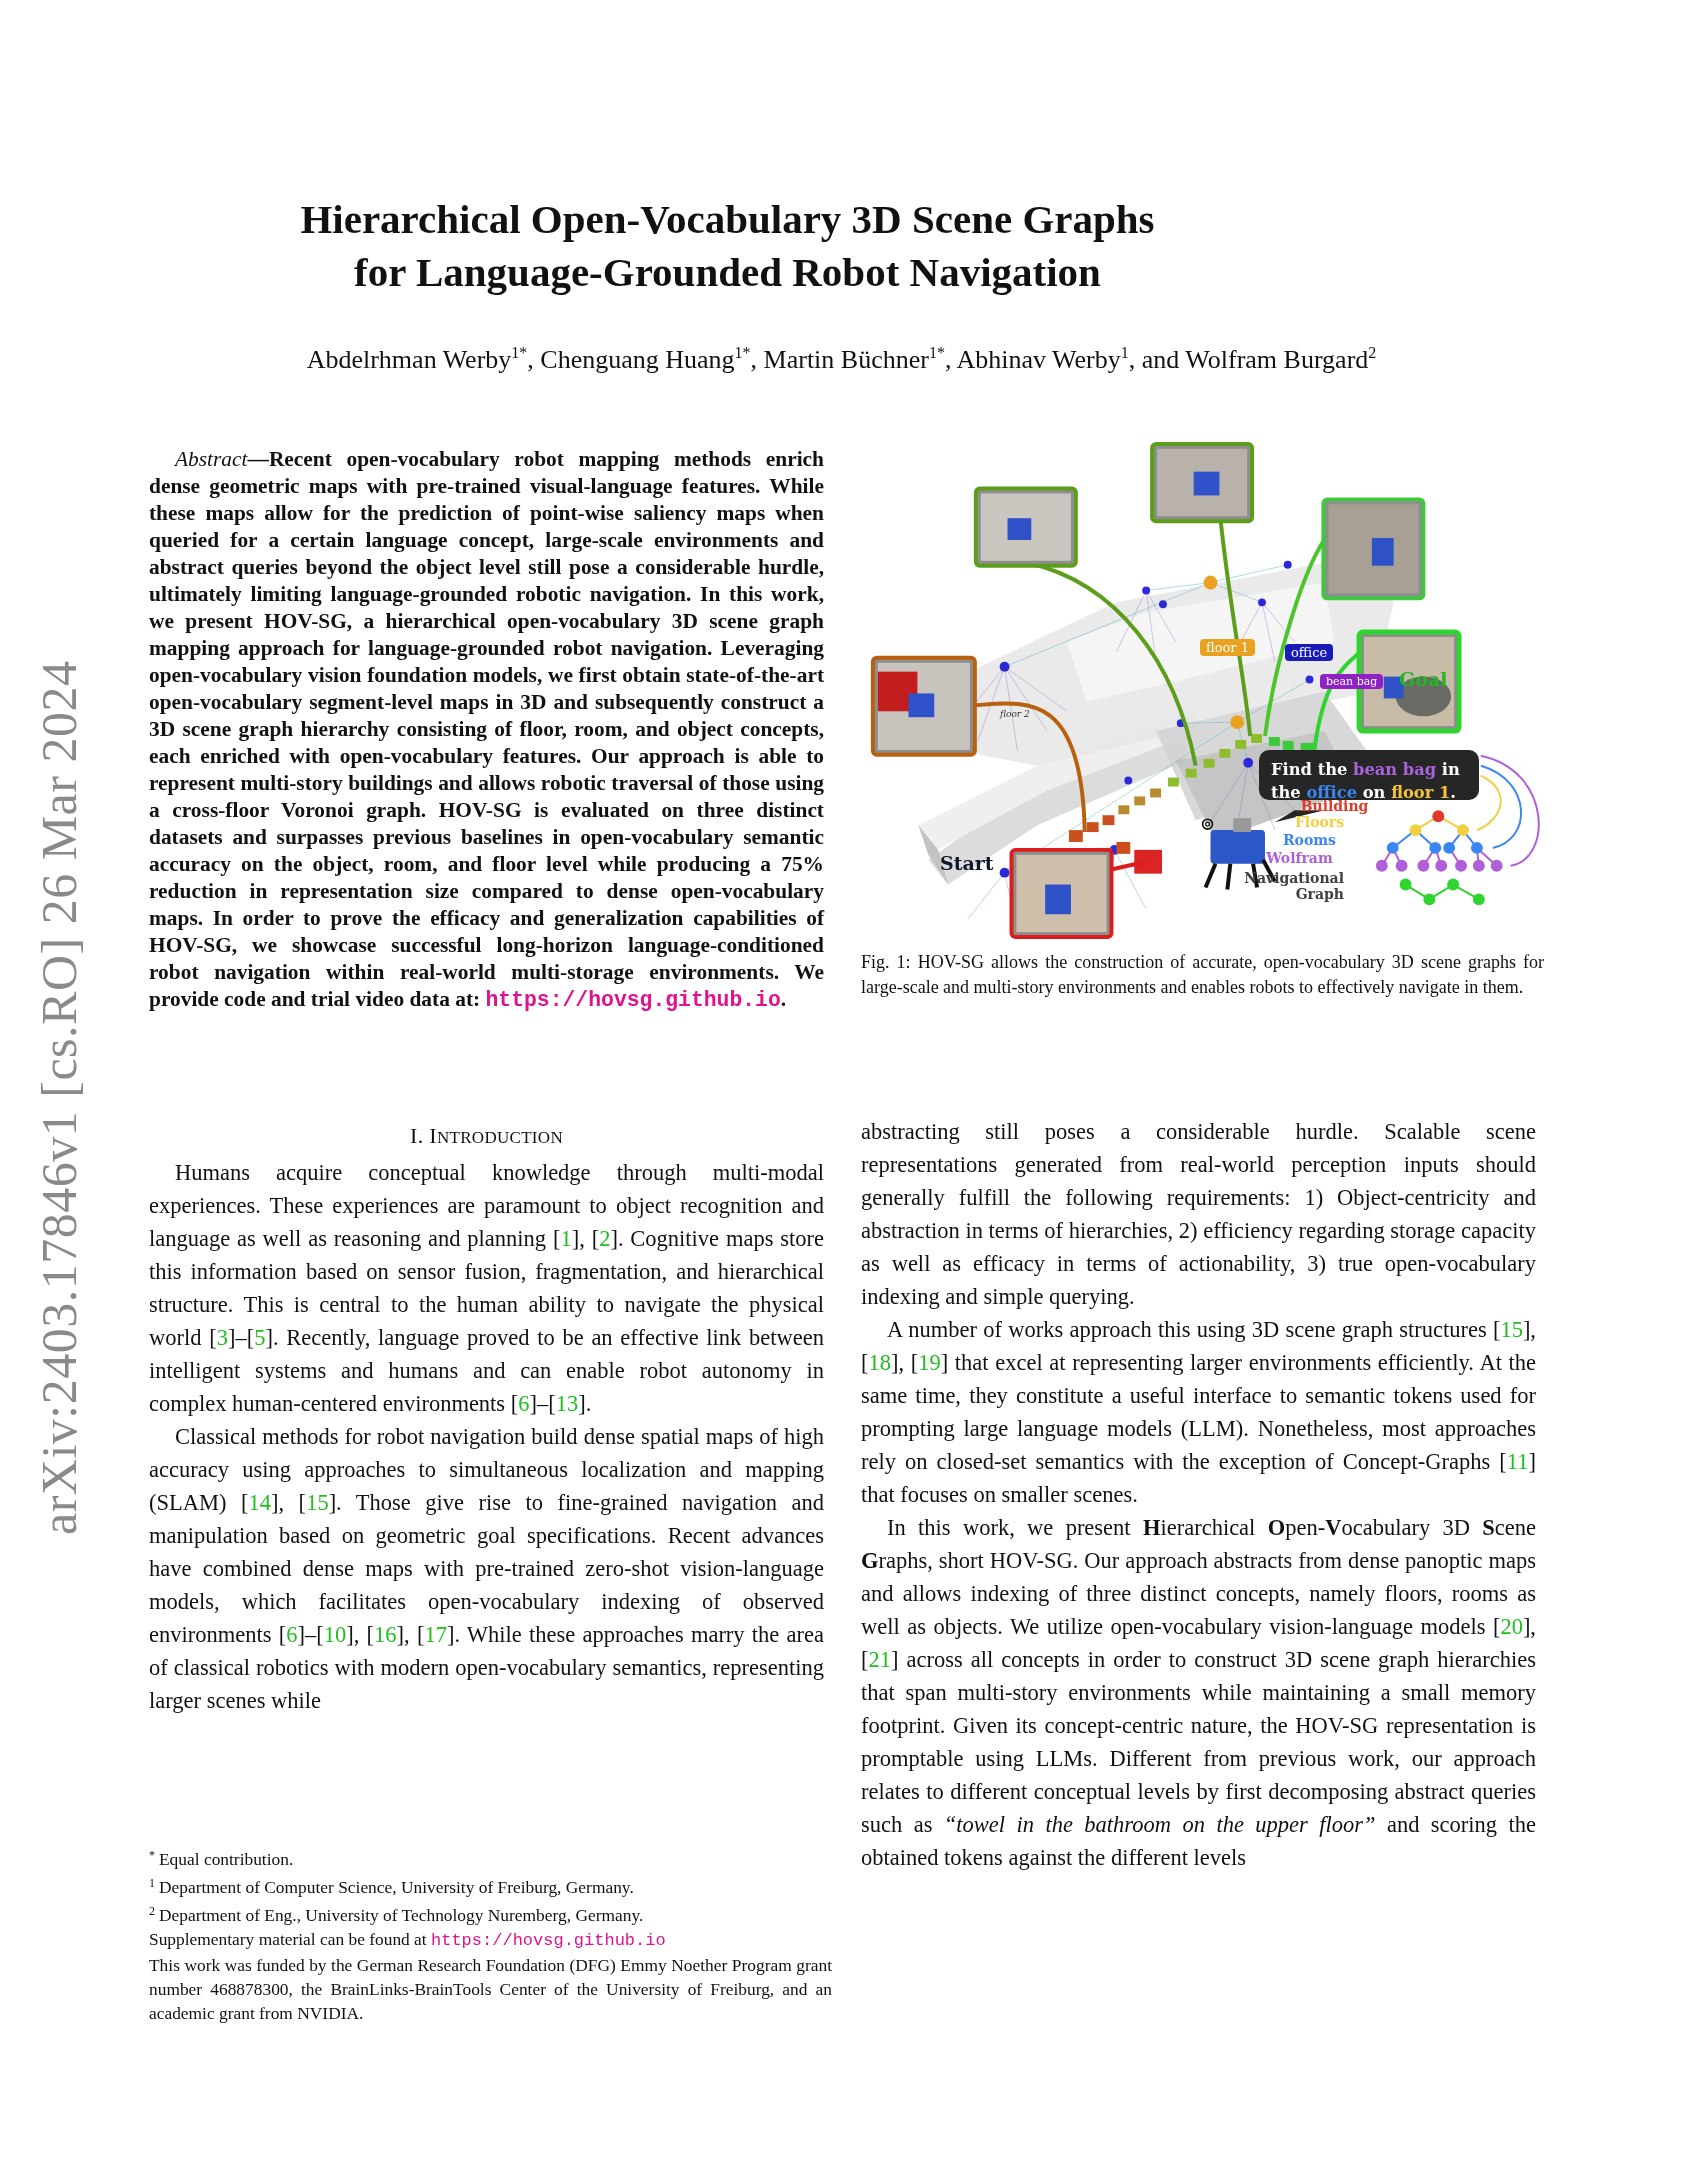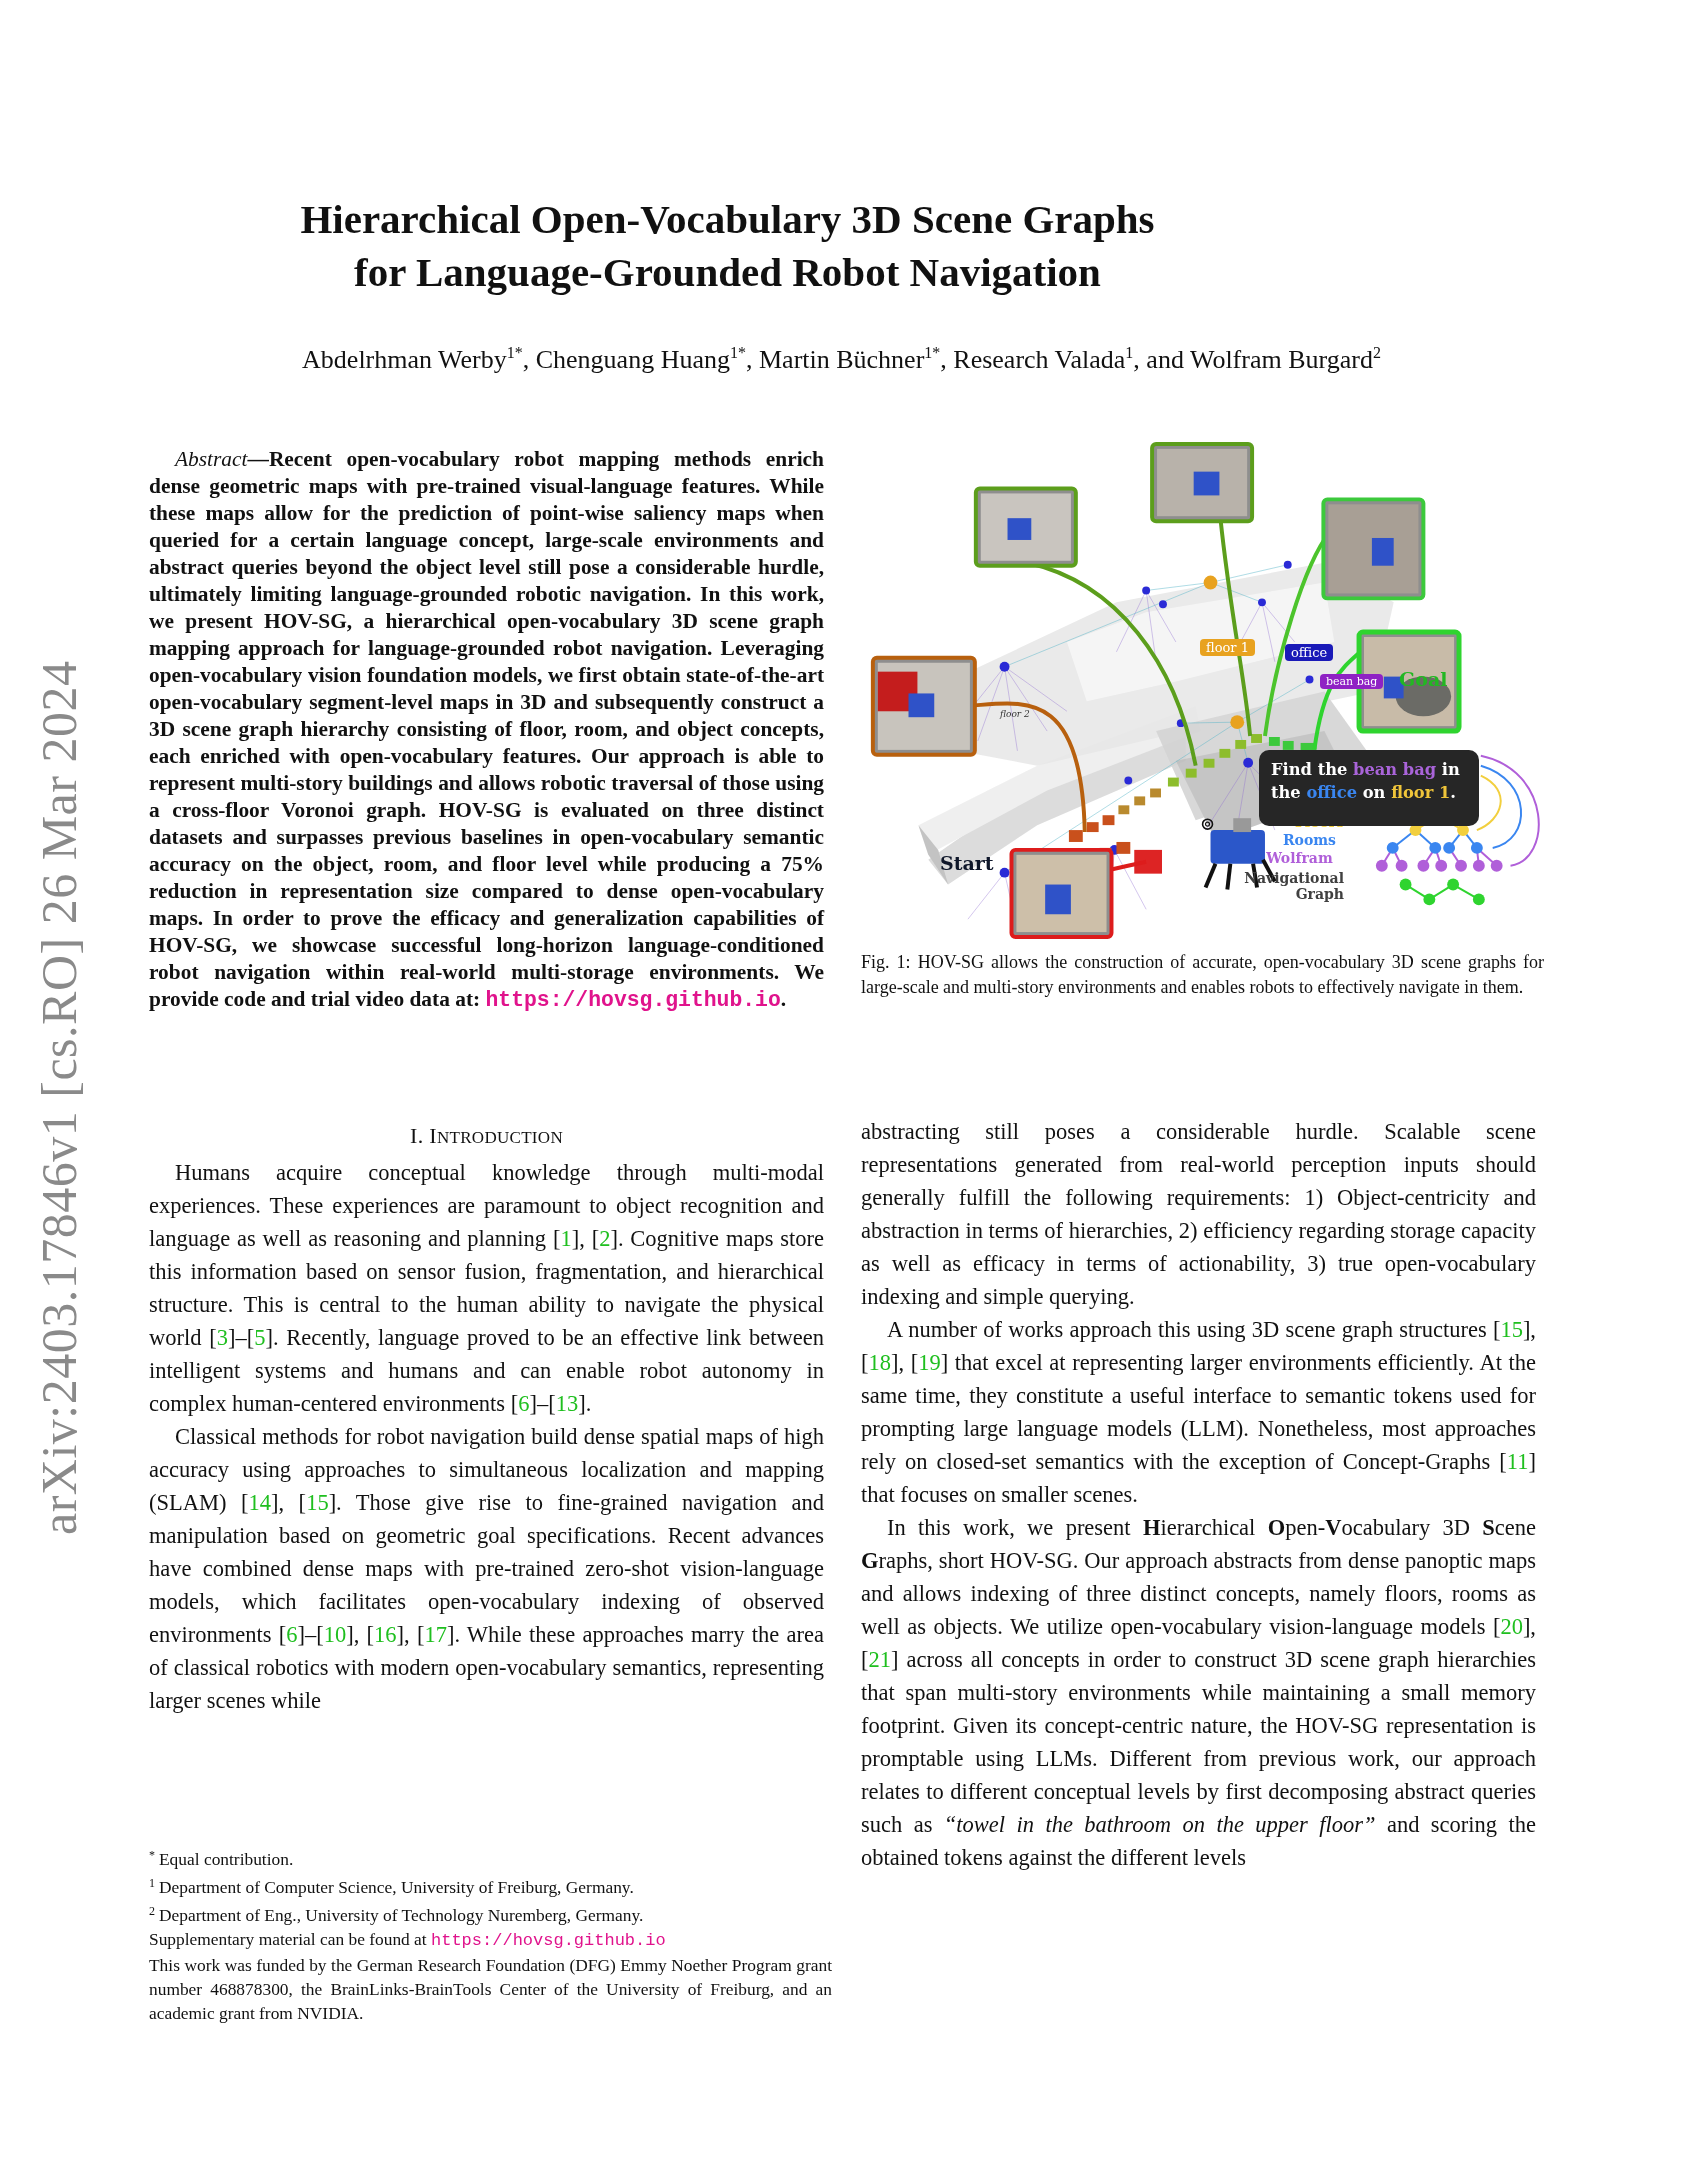--- a/index.html
+++ b/index.html
@@ -42,42 +42,42 @@
   .footnotes .mono { font-family: "Liberation Mono", monospace; color: #e0138c; font-size: 17px; }
   .footnotes .just { text-align: justify; }
 
   .figure { position: absolute; left: 859px; top: 434px; width: 705px; height: 507px; }
   .fig-caption { position: absolute; left: 861px; top: 950px; width: 683px; font-size: 18px; line-height: 25px; text-align: justify; }
 
   .fig-label { position: absolute; font-family: "DejaVu Serif", serif; color: #fff; border-radius: 4px; padding: 1px 6px; font-size: 13px; }
   .word-start { position: absolute; font-family: "DejaVu Serif", serif; font-weight: bold; color: #0f172a; font-size: 19px; }
   .word-goal { position: absolute; font-family: "DejaVu Serif", serif; font-weight: bold; color: #22b722; font-size: 19px; }
   .speech {
-    position: absolute; left: 1259px; top: 750px; width: 220px; height: 76px;
+    position: absolute; left: 1259px; top: 750px; width: 220px; height: 50px;
     background: #262626; border-radius: 10px; color: #fff;
     font-family: "DejaVu Serif", serif; font-weight: bold; font-size: 16.3px; line-height: 23px; padding: 8px 12px;
   }
   .speech .w-obj { color: #a964d9; }
   .speech .w-room { color: #3a86f0; }
   .speech .w-floor { color: #f0c53a; }
   .legend-word { position: absolute; font-family: "DejaVu Serif", serif; font-weight: bold; font-size: 14px; text-align: center; }
   .floor2 { position: absolute; font-family: "DejaVu Serif", serif; font-style: italic; font-size: 9px; color: #333; }
 </style>
 </head>
 <body>
 
 <div class="arxiv-stamp">arXiv:2403.17846v1  [cs.RO]  26 Mar 2024</div>
 
 <div class="title">
   <div>Hierarchical Open-Vocabulary 3D Scene Graphs</div>
   <div>for Language-Grounded Robot Navigation</div>
 </div>
 
 <div class="authors">
-  <span>Abdelrhman Werby</span><sup>1*</sup><span>, </span><span>Chenguang Huang</span><sup>1*</sup><span>, </span><span>Martin Büchner</span><sup>1*</sup><span>, </span><span>Research Valada</span><sup>1</sup><span>, and </span><span>Wolfram Burgard</span><sup>2</sup>
+  <span>Abdelrhman Werby</span><sup>1*</sup><span>, </span><span>Chenguang Huang</span><sup>1*</sup><span>, </span><span>Martin Büchner</span><sup>1*</sup><span>, </span><span>Abhinav Werby</span><sup>1</sup><span>, and </span><span>Wolfram Burgard</span><sup>2</sup>
 </div>
 
 <div class="abstract">
   <span class="lead">Abstract</span><span>—</span><span>Recent open-vocabulary robot mapping methods enrich dense geometric maps with pre-trained visual-language features. While these maps allow for the prediction of point-wise saliency maps when queried for a certain language concept, large-scale environments and abstract queries beyond the object level still pose a considerable hurdle, ultimately limiting language-grounded robotic navigation. In this work, we present HOV-SG, a hierarchical open-vocabulary 3D scene graph mapping approach for language-grounded robot navigation. Leveraging open-vocabulary vision foundation models, we first obtain state-of-the-art open-vocabulary segment-level maps in 3D and subsequently construct a 3D scene graph hierarchy consisting of floor, room, and object concepts, each enriched with open-vocabulary features. Our approach is able to represent multi-story buildings and allows robotic traversal of those using a cross-floor Voronoi graph. HOV-SG is evaluated on three distinct datasets and surpasses previous baselines in open-vocabulary semantic accuracy on the object, room, and floor level while producing a 75% reduction in representation size compared to dense open-vocabulary maps. In order to prove the efficacy and generalization capabilities of HOV-SG, we showcase successful long-horizon language-conditioned robot navigation within real-world multi-storage environments. We provide code and trial video data at: </span><span class="mono-link">https://hovsg.github.io</span><span>.</span>
 </div>
 
 <div class="section-head">
   <span>I.</span>&nbsp;<span>I</span><span class="sc">NTRODUCTION</span>
 </div>
 

